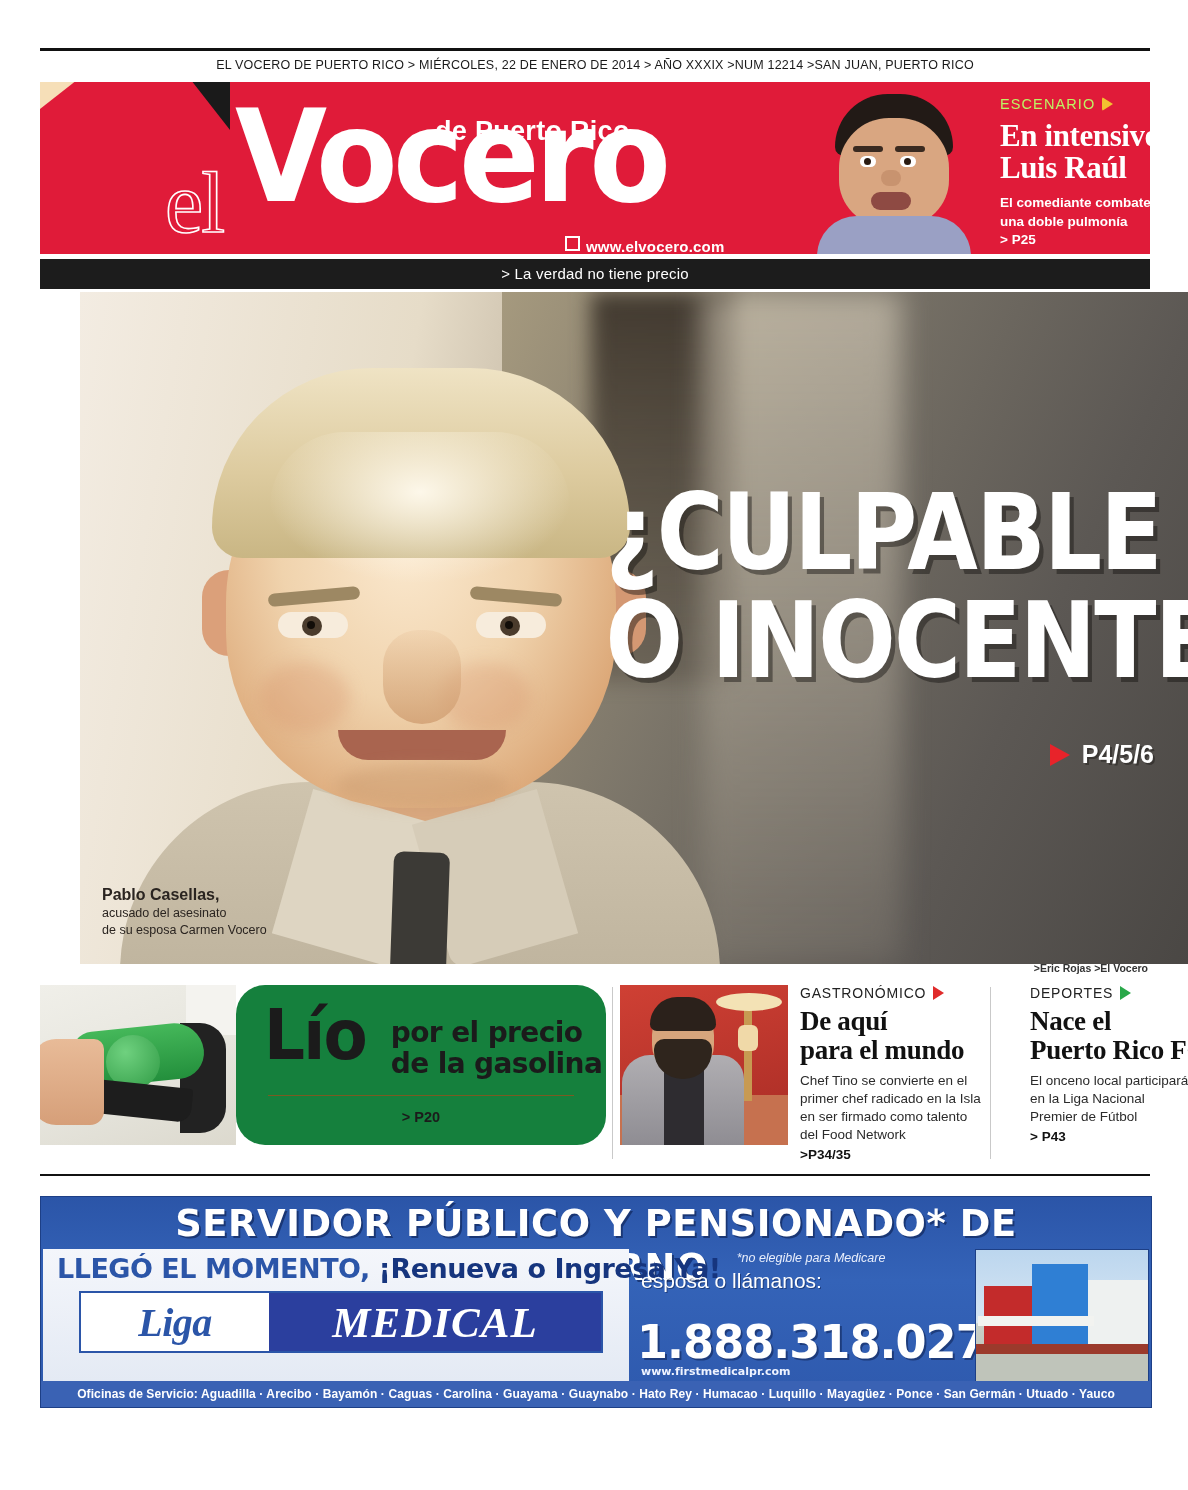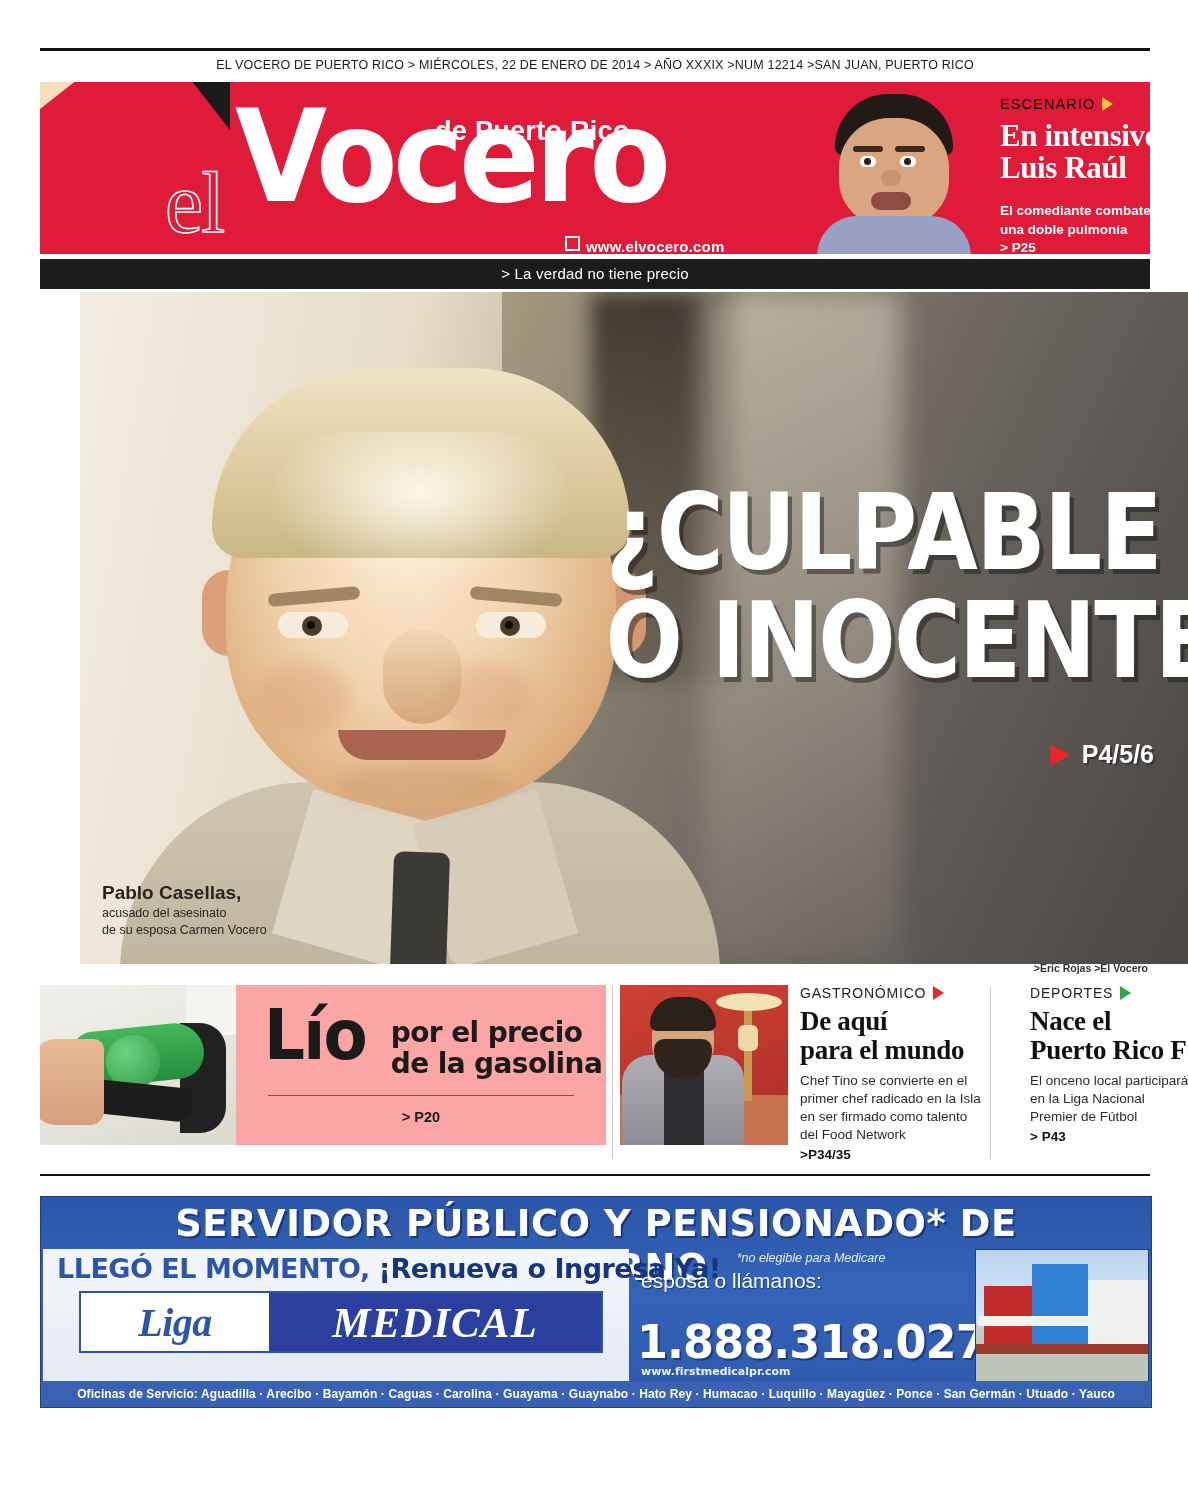--- a/index.html
+++ b/index.html
@@ -92,32 +92,32 @@
   .esc-eye.r{left:87px;}
   .esc-eye i{position:absolute;left:4px;top:2px;width:7px;height:7px;background:#2a1b12;border-radius:50%;}
   .esc-nose{position:absolute;left:68px;top:80px;width:20px;height:16px;background:#c8936f;border-radius:10px;}
   .esc-mouth{position:absolute;left:58px;top:102px;width:40px;height:18px;background:#8e4a43;border-radius:20px;}
   .esc-shirt{
     position:absolute;left:4px;top:126px;width:154px;height:50px;
     background:#9aa0c4;border-radius:40px 40px 0 0;
   }
   .esc-text{position:absolute;left:960px;top:14px;width:180px;}
   .esc-kicker{
-    font-size:14.5px;letter-spacing:1.1px;color:#000000;font-weight:normal;
+    font-size:14.5px;letter-spacing:1.1px;color:#bef264;font-weight:normal;
     display:flex;align-items:center;gap:7px;
   }
   .tri{width:0;height:0;border-top:7px solid transparent;border-bottom:7px solid transparent;
        border-left:11px solid #f2c230;display:inline-block;}
   .tri.rounded{border-radius:2px;}
   .esc-title{
     font-family:"Liberation Serif", serif;font-weight:bold;
     font-size:31px;line-height:1.04;color:#fff;margin-top:8px;letter-spacing:-.4px;
   }
   .esc-deck{
-    font-size:13.5px;line-height:1.35;color:#fff;font-weight:bold;margin-top:18px;
+    font-size:13.5px;line-height:1.35;color:#fff;font-weight:bold;margin-top:10px;
   }
 
   
   .slogan{
     position:absolute;left:40px;top:259px;width:1110px;height:30px;
     background:#1c1c1c;color:#fff;text-align:center;line-height:30px;
     font-size:15px;letter-spacing:.2px;
   }
 
   
@@ -217,21 +217,21 @@
     position:absolute;right:36px;top:448px;
     display:flex;align-items:center;justify-content:flex-end;gap:12px;
     color:#fff;font-weight:bold;font-size:25px;text-shadow:2px 2px 0 rgba(20,18,16,.4);
   }
   .tri-red{width:0;height:0;border-top:11px solid transparent;border-bottom:11px solid transparent;
            border-left:20px solid #e8232a;}
   .hero-caption{
     position:absolute;left:22px;bottom:26px;color:#2a2420;
     font-size:12.5px;line-height:1.32;
   }
-  .hero-caption b{font-size:19px;}
+  .hero-caption b{font-size:16px;}
   .hero-credit{
     position:absolute;right:40px;top:962px;font-size:10.5px;color:#333;font-weight:bold;
   }
 
   
   .teasers{position:absolute;left:40px;top:985px;width:1110px;height:178px;}
   .rule-v{position:absolute;top:2px;width:1px;height:172px;background:#c9c9c9;}
 
   .t-gas-photo{
     position:absolute;left:0;top:0;width:196px;height:160px;overflow:hidden;
@@ -254,21 +254,21 @@
     position:absolute;left:34px;top:98px;width:118px;height:34px;
     background:#1d1d1d;border-radius:8px 4px 14px 18px;transform:rotate(6deg);
   }
   .gp-hose{
     position:absolute;left:140px;top:38px;width:46px;height:110px;
     background:#222;border-radius:0 26px 26px 0;
   }
   .gp-pump{position:absolute;left:146px;top:0;width:52px;height:50px;background:#f4f3ef;}
 
   .t-lio{
-    position:absolute;left:196px;top:0;width:370px;height:160px;background:#fca5a5;
+    position:absolute;left:196px;top:0;width:370px;height:160px;background:#15803d;border-radius:29px;
   }
   .lio-row{position:absolute;left:28px;top:20px;display:flex;align-items:flex-start;gap:16px;}
   .lio-big{
     font-family:"DejaVu Sans", sans-serif;font-weight:bold;font-size:70px;line-height:.88;
     color:#1b1b1b;letter-spacing:-2px;transform:scaleX(.92);transform-origin:left top;
   }
   .lio-sub{
     font-family:"DejaVu Sans", sans-serif;font-weight:bold;font-size:28px;line-height:1.12;
     color:#1b1b1b;letter-spacing:-.6px;padding-top:12px;
   }

